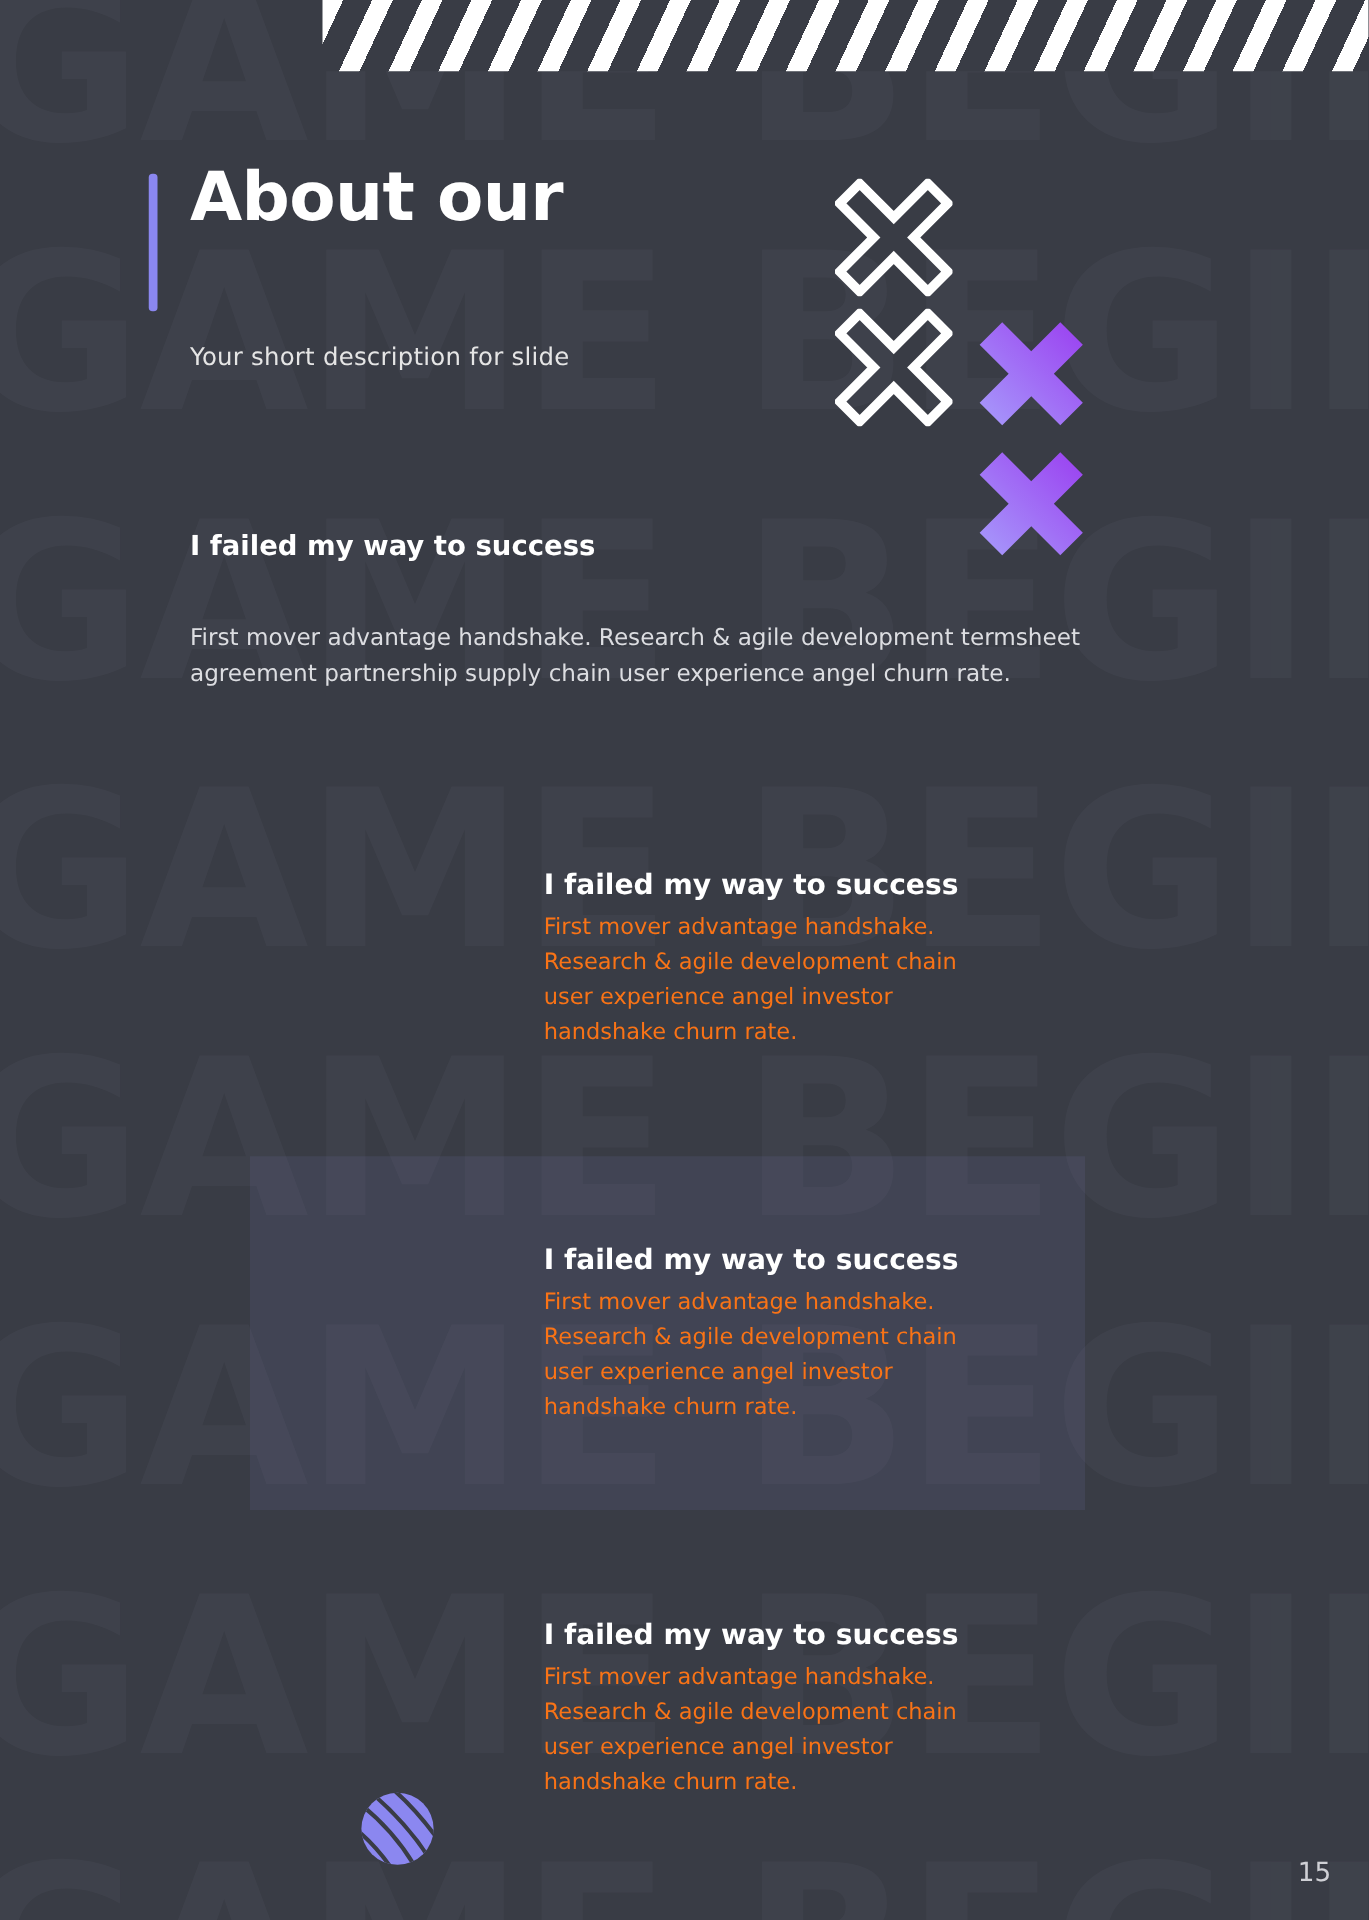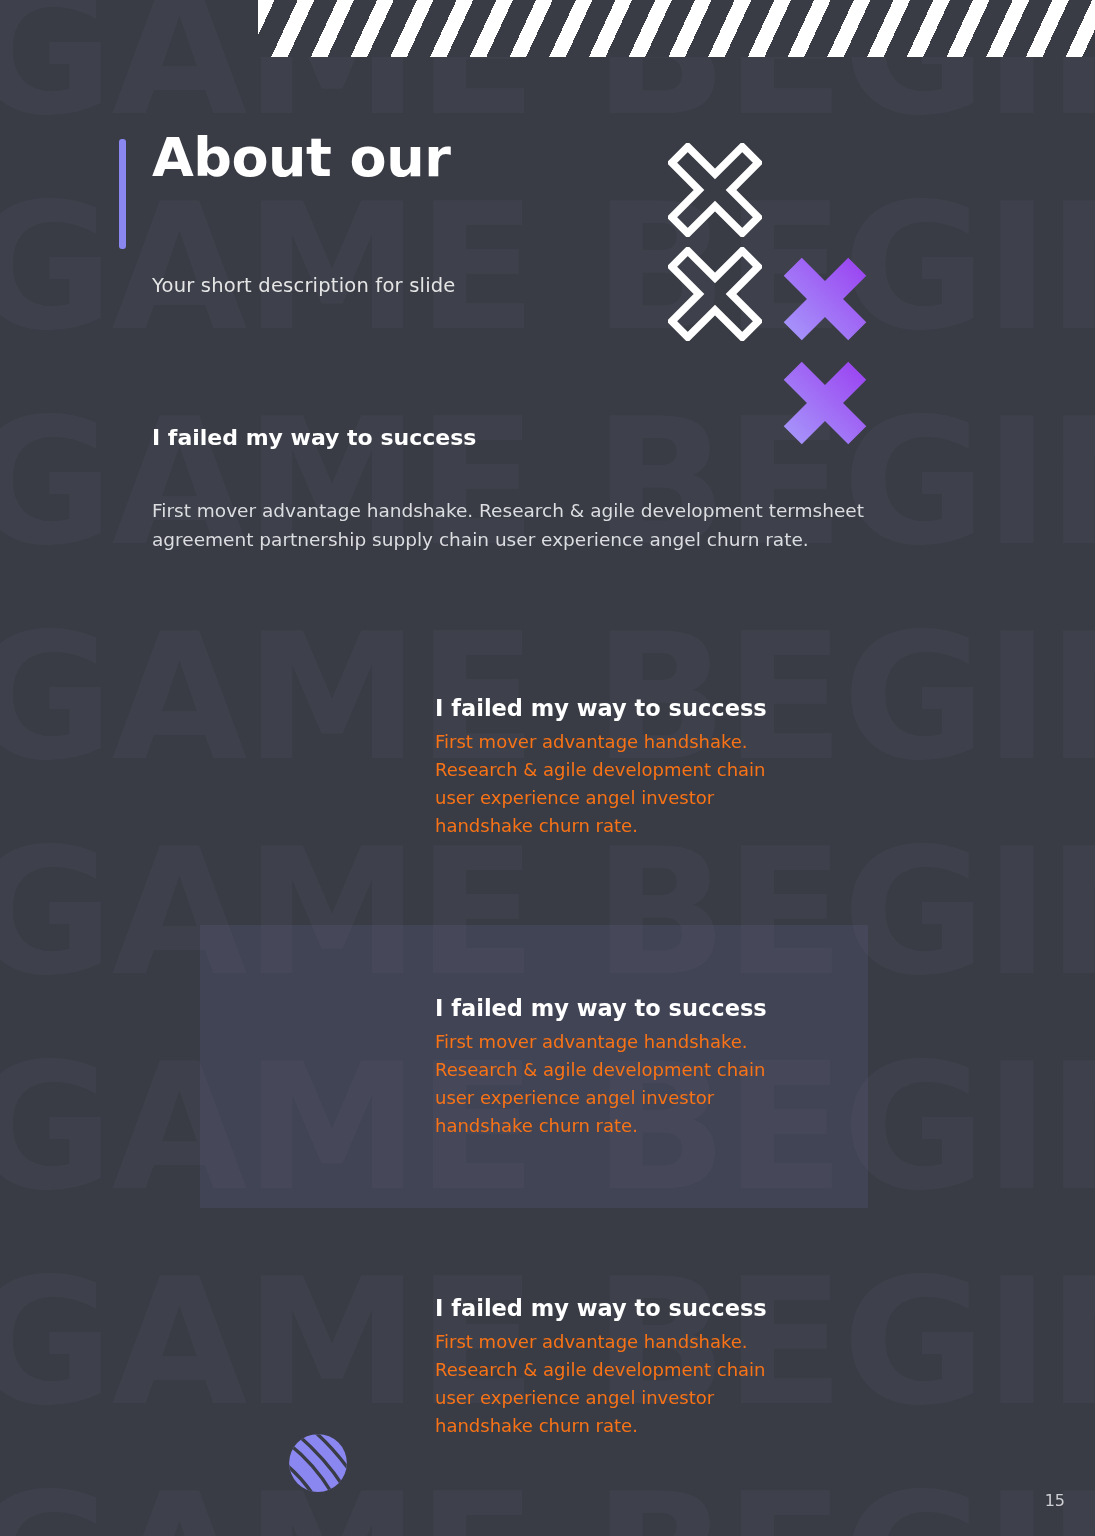--- a/index.html
+++ b/index.html
@@ -140,21 +140,21 @@
 
   #feature-0 { top:695px; }
   #feature-0 .icon-wrap { top:733px; }
   #feature-1 { top:995px; }
   #feature-2 { top:1295px; }
 
   
   .page-number {
     position:absolute;
     right:30px; bottom:26px;
-    font-size:16px;
+    font-size:21px;
     color:#cfd0d5;
     z-index:5;
   }
 </style>
 </head>
 <body>
 
 <div class="slide">
 
   <div class="watermark">

